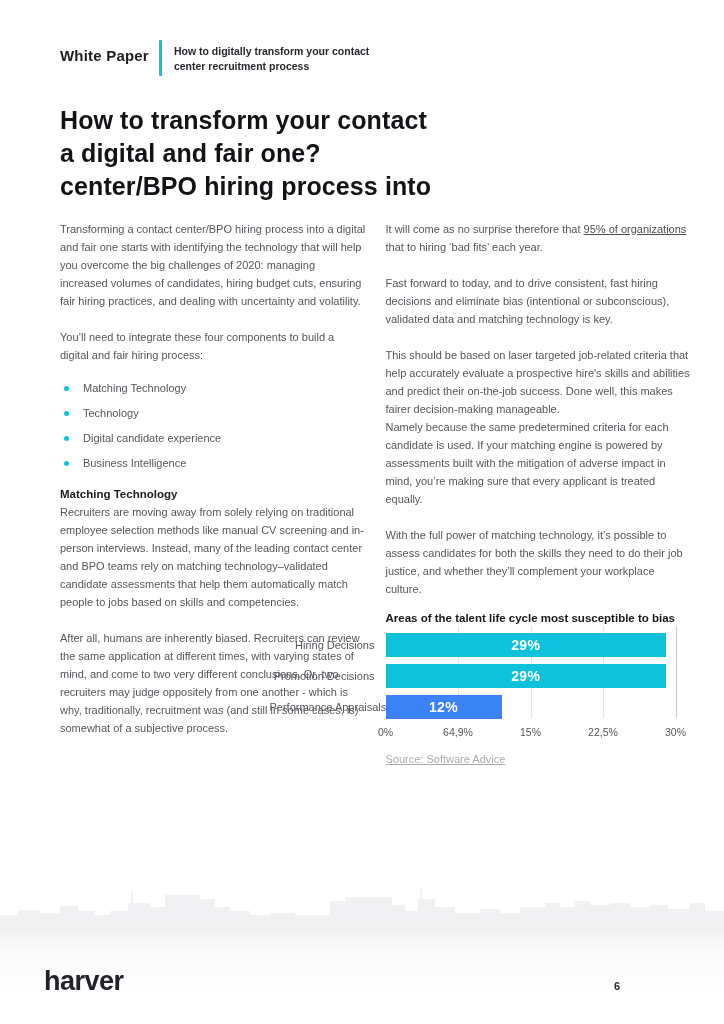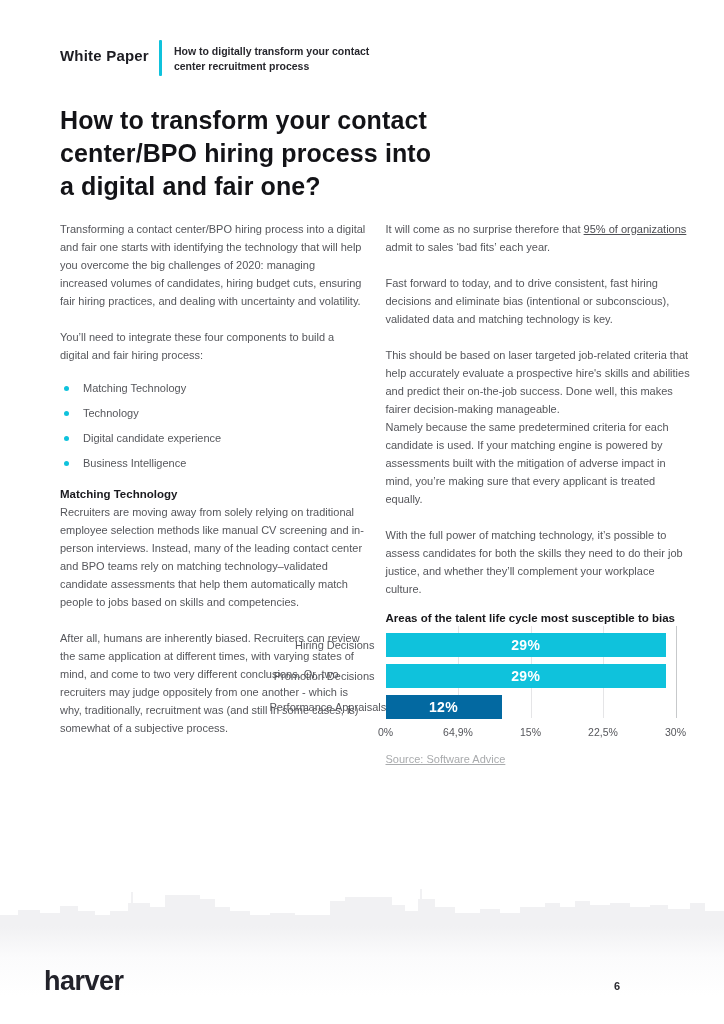--- a/index.html
+++ b/index.html
@@ -76,22 +76,22 @@
       <div class="wp-label">White Paper</div>
       <div class="header-divider"></div>
       <div class="tagline">
           <span class="ln">How to digitally transform your contact</span>
           <span class="ln">center recruitment process</span>
         </div>
     </div>
 
     <h1 class="page-title">
         <span class="ln">How to transform your contact</span>
+        <span class="ln">a digital and fair one?</span>
         <span class="ln">center/BPO hiring process into</span>
-        <span class="ln">a digital and fair one?</span>
       </h1>
 
     <div class="columns">
       <div class="col">
         <p class="para">Transforming a contact center/BPO hiring process into a digital and fair one starts with identifying the technology that will help you overcome the big challenges of 2020: managing increased volumes of candidates, hiring budget cuts, ensuring fair hiring practices, and dealing with uncertainty and volatility.</p>
         <p class="para" style="margin-bottom:0;">You’ll need to integrate these four components to build a digital and fair hiring process:</p>
         <ul class="bullet-list">
             <li class="bullet-item">
               <span class="dot"></span>
               <span class="bullet-text">Matching Technology</span>
@@ -108,21 +108,21 @@
               <span class="dot"></span>
               <span class="bullet-text">Business Intelligence</span>
             </li>
           </ul>
         <h3 class="section-heading">Matching Technology</h3>
         <p class="para">Recruiters are moving away from solely relying on traditional employee selection methods like manual CV screening and in-person interviews. Instead, many of the leading contact center and BPO teams rely on matching technology–validated candidate assessments that help them automatically match people to jobs based on skills and competencies.</p>
         <p class="para">After all, humans are inherently biased. Recruiters can review the same application at different times, with varying states of mind, and come to two very different conclusions. Or, two recruiters may judge oppositely from one another - which is why, traditionally, recruitment was (and still in some cases, is) somewhat of a subjective process.</p>
       </div>
 
       <div class="col">
-        <p class="para"><span>It will come as no surprise therefore that </span><span class="link">95% of organizations</span><span> admit to sales ‘bad fits’ each year.</span></p>
+        <p class="para"><span>It will come as no surprise therefore that </span><span class="link">95% of organizations</span><span> that to hiring ‘bad fits’ each year.</span></p>
         <p class="para">Fast forward to today, and to drive consistent, fast hiring decisions and eliminate bias (intentional or subconscious), validated data and matching technology is key.</p>
         <p class="para">
             <span class="blk">This should be based on laser targeted job-related criteria that help accurately evaluate a prospective hire's skills and abilities and predict their on-the-job success. Done well, this makes fairer decision-making manageable.</span>
             <span class="blk">Namely because the same predetermined criteria for each candidate is used. If your matching engine is powered by assessments built with the mitigation of adverse impact in mind, you’re making sure that every applicant is treated equally.</span>
           </p>
         <p class="para">
           </p>
         <p class="para" style="margin-bottom:0;">With the full power of matching technology, it’s possible to assess candidates for both the skills they need to do their job justice, and whether they’ll complement your workplace culture.</p>
 
         <div class="chart-block">
@@ -147,21 +147,21 @@
                   <div class="cat-label">Promotion Decisions</div>
                   <div class="track">
                     <div class="bar" style="width: 96.6667%; background: rgb(15, 194, 220);">
                       <span class="bar-val">29%</span>
                     </div>
                   </div>
                 </div>
                 <div class="chart-row">
                   <div class="cat-label">Performance Appraisals</div>
                   <div class="track">
-                    <div class="bar" style="width: 40%; background: #0369a1;">
+                    <div class="bar" style="width: 40%; background: #3b82f6;">
                       <span class="bar-val">12%</span>
                     </div>
                   </div>
                 </div>
               </div>
           </div>
           <div class="chart-ticks">
               <span class="tick" style="left: 0%;">0%</span>
               <span class="tick" style="left: 25%;">64,9%</span>
               <span class="tick" style="left: 50%;">15%</span>

